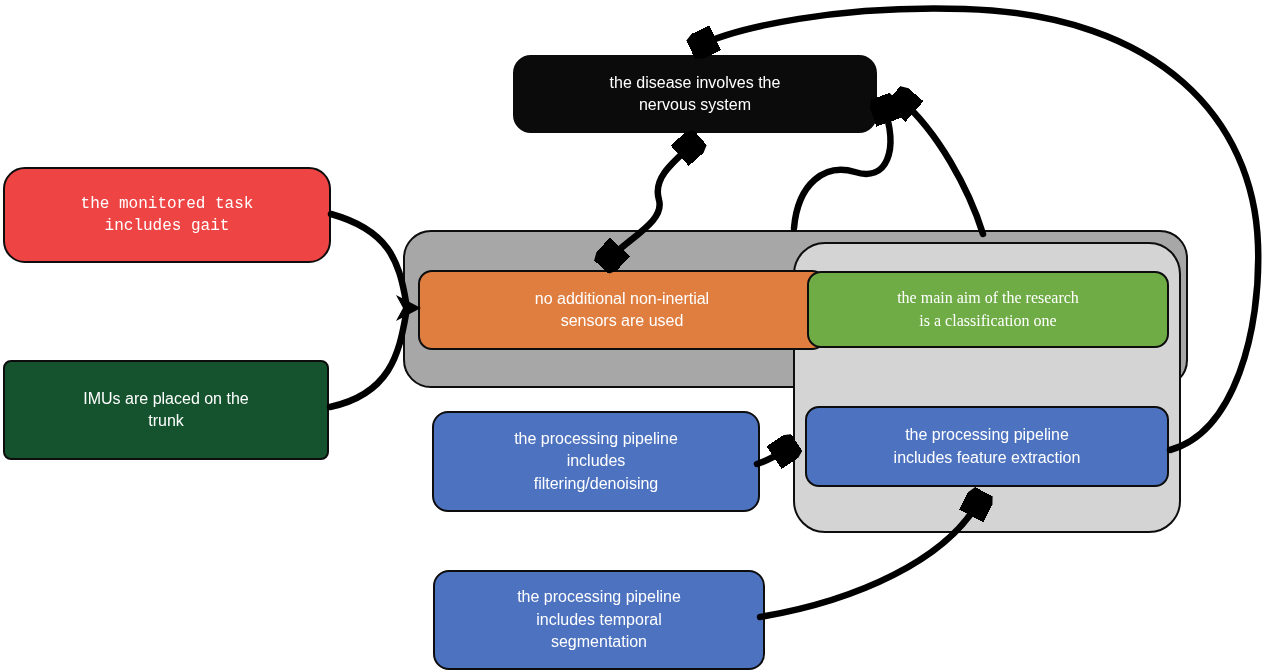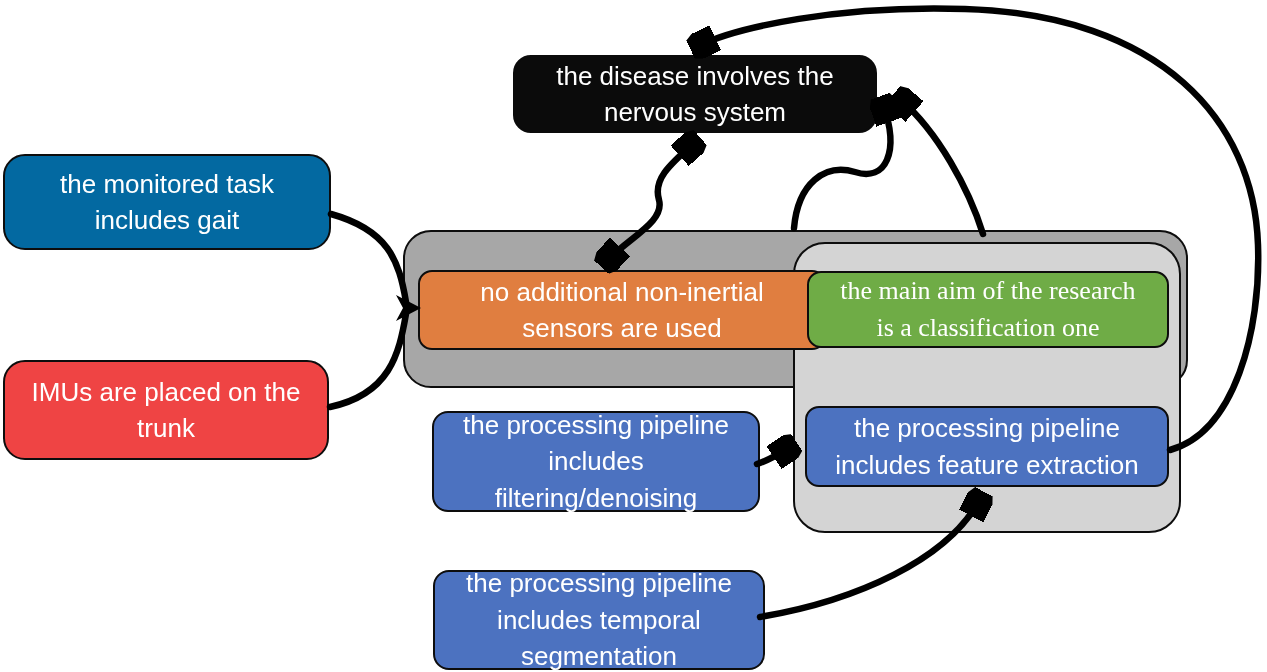--- a/index.html
+++ b/index.html
@@ -5,26 +5,26 @@
   html,body{margin:0;padding:0;background:#ffffff;}
   .canvas{
     position:relative;width:1267px;height:672px;background:#ffffff;overflow:hidden;
     font-family:"Liberation Sans", sans-serif;
   }
   .container{position:absolute;box-sizing:border-box;border:2px solid #0d0d0d;}
   .c-dark{left:403px;top:230px;width:785px;height:158px;background:#a7a7a7;border-radius:28px;}
   .c-light{left:793px;top:242px;width:388px;height:291px;background:#d4d4d4;border-radius:32px;}
   .node{
     position:absolute;box-sizing:border-box;display:flex;align-items:center;justify-content:center;
-    text-align:center;color:#ffffff;font-size:26px;line-height:1.4;white-space:pre-line;
+    text-align:center;color:#ffffff;font-size:16px;line-height:1.4;white-space:pre-line;
     border:2px solid #0d0d0d;padding:2px 8px;
   }
   .n-disease{left:513px;top:55px;width:364px;height:78px;background:#0b0b0b;border-radius:18px;border-color:#0b0b0b;}
-  .n-gait{left:3px;top:154px;width:328px;height:96px;background:#0369a1;border-radius:22px;}
-  .n-imu{left:3px;top:360px;width:326px;height:100px;background:#ef4444;border-radius:22px;}
+  .n-gait{left:3px;top:167px;width:328px;height:96px;background:#ef4444;border-radius:22px;font-family:Liberation Mono, monospace;}
+  .n-imu{left:3px;top:360px;width:326px;height:100px;background:#14532d;border-radius:8px;}
   .n-sensors{left:418px;top:270px;width:408px;height:80px;background:#e07e40;border-radius:14px;}
   .n-classification{left:807px;top:271px;width:362px;height:77px;background:#6fac46;border-radius:14px;font-family:Liberation Serif, serif;}
   .n-filtering{left:432px;top:411px;width:328px;height:101px;background:#4c72c0;border-radius:16px;}
   .n-feature{left:805px;top:406px;width:364px;height:81px;background:#4c72c0;border-radius:14px;}
   .n-temporal{left:433px;top:570px;width:332px;height:100px;background:#4c72c0;border-radius:16px;}
   .arrows{position:absolute;left:0;top:0;width:1267px;height:672px;pointer-events:none;}
   .arrows path{fill:none;stroke:#000000;stroke-width:6.5;stroke-linecap:round;}
   .arrows .head{fill:#000000;stroke:none;}
 </style>
 </head>

